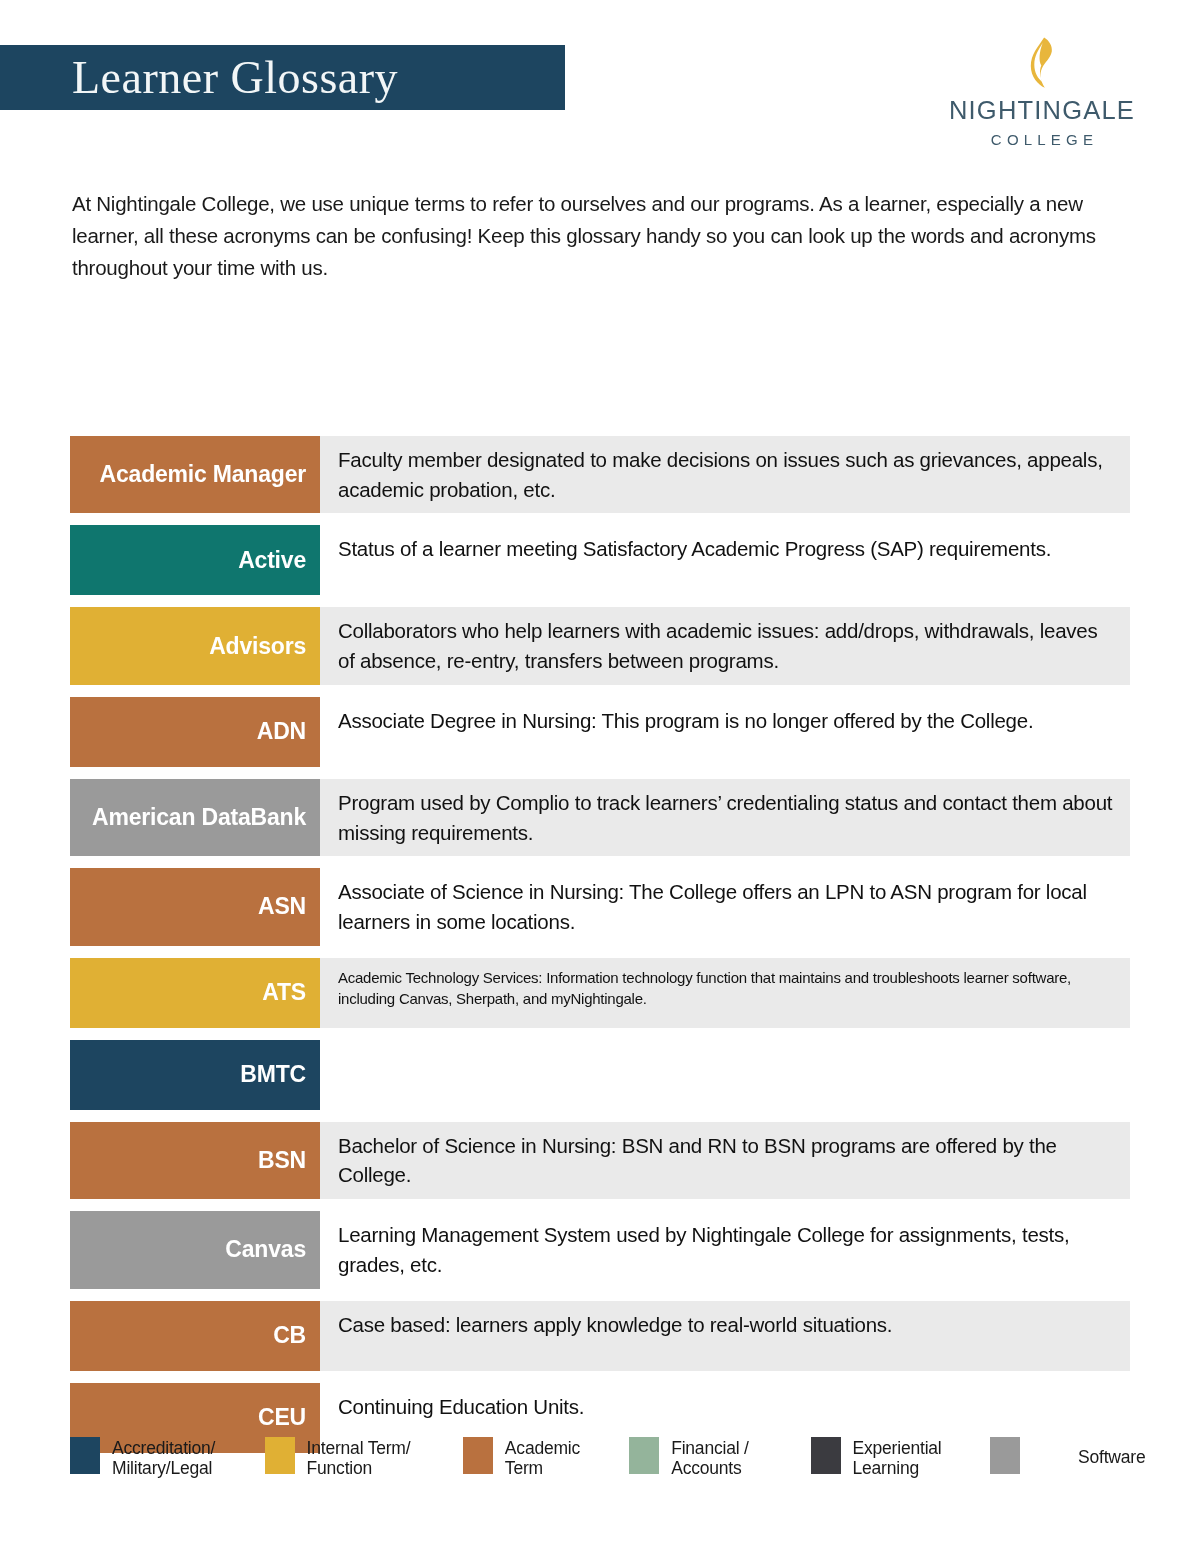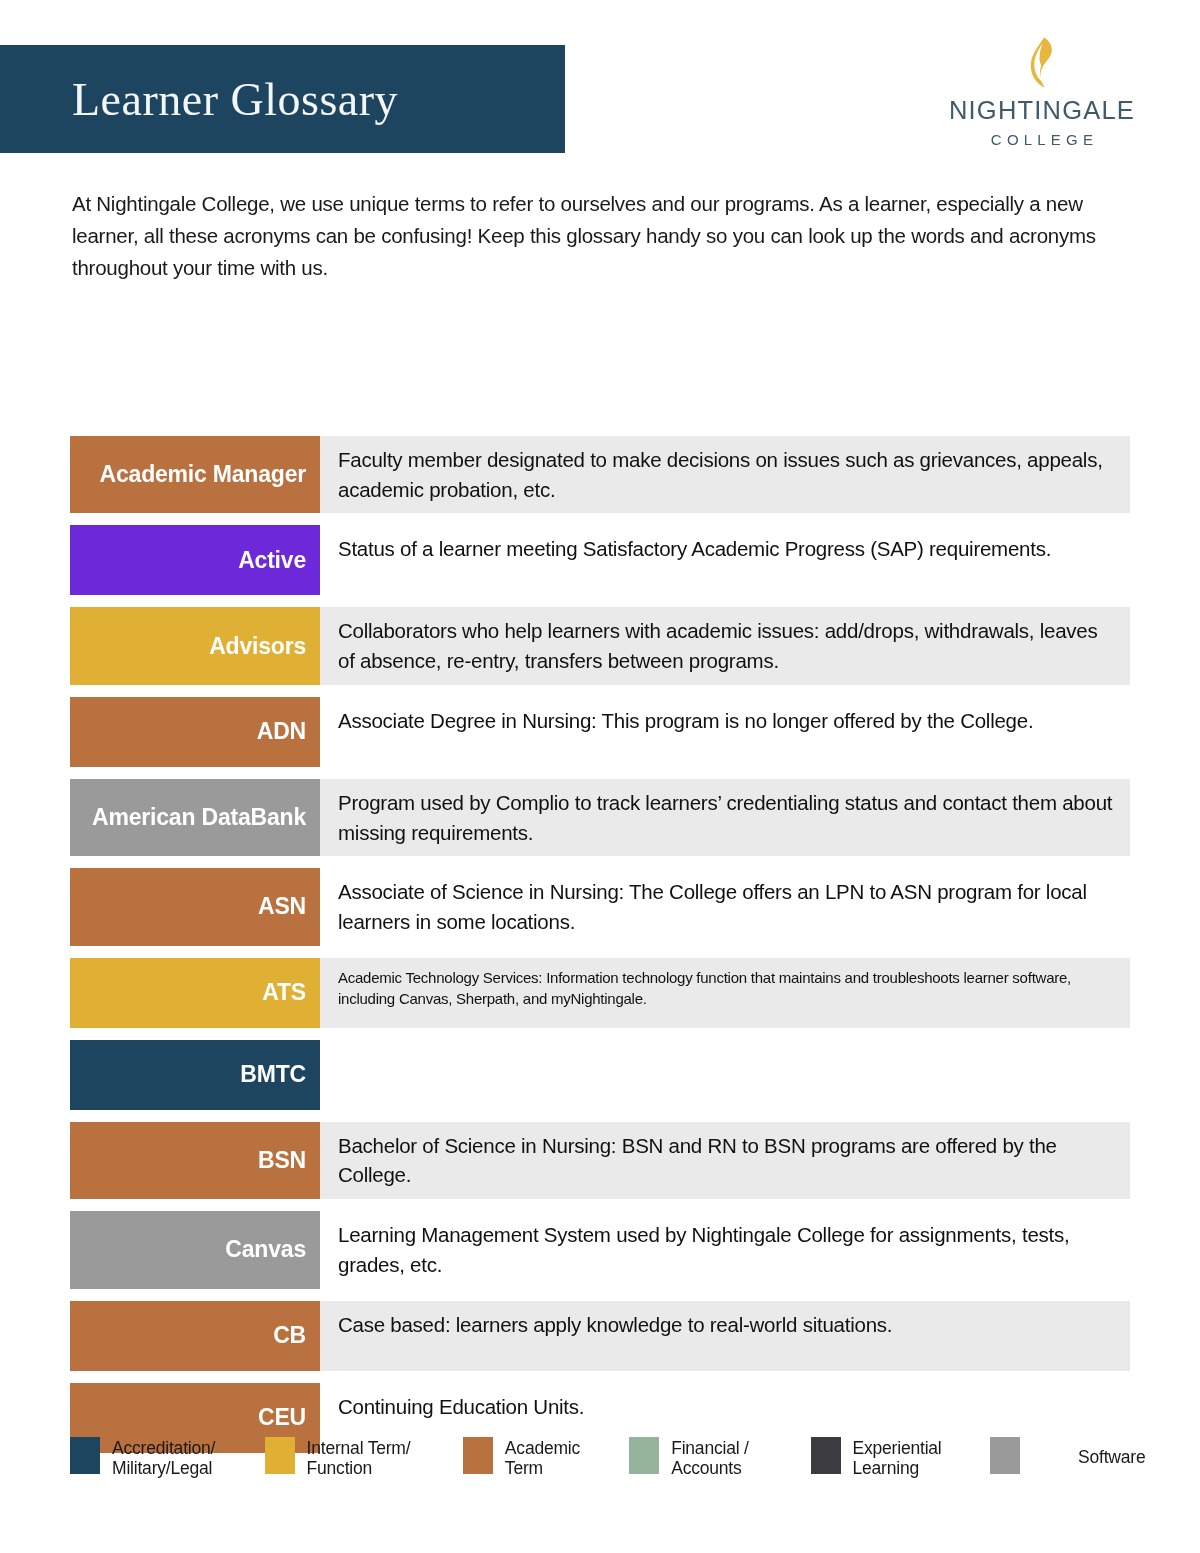--- a/index.html
+++ b/index.html
@@ -19,21 +19,21 @@
   
   .header {
     position: relative;
     height: 160px;
   }
   .title-bar {
     position: absolute;
     left: 0;
     top: 45px;
     width: 565px;
-    height: 108px;
+    height: 65px;
     background: #1d4560;
     display: flex;
     align-items: center;
   }
   .title-bar .title {
     color: #f2f6f7;
     font-family: "Liberation Serif", serif;
     font-size: 46px;
     font-weight: 400;
     letter-spacing: 0.5px;
@@ -188,21 +188,21 @@
 <div class="intro">At Nightingale College, we use unique terms to refer to ourselves and our programs. As a learner, especially a new learner, all these acronyms can be confusing! Keep this glossary handy so you can look up the words and acronyms throughout your time with us.</div>
 
 <div class="glossary">
     <div class="row shaded">
       <div class="term" style="background: rgb(185, 113, 63);">Academic Manager</div>
       <div class="def">
         <span class="def-inner">Faculty member designated to make decisions on issues such as grievances, appeals, academic probation, etc.</span>
       </div>
     </div>
     <div class="row">
-      <div class="term" style="background: #6d28d9;">Active</div>
+      <div class="term" style="background: #0f766e;">Active</div>
       <div class="def">
         <span class="def-inner">Status of a learner meeting Satisfactory Academic Progress (SAP) requirements.</span>
       </div>
     </div>
     <div class="row shaded">
       <div class="term" style="background: rgb(224, 176, 52);">Advisors</div>
       <div class="def">
         <span class="def-inner">Collaborators who help learners with academic issues: add/drops, withdrawals, leaves of absence, re-entry, transfers between programs.</span>
       </div>
     </div>

